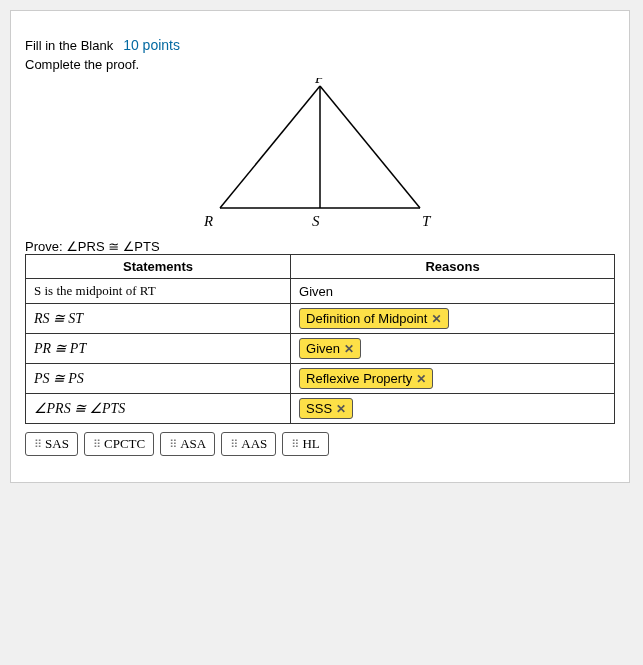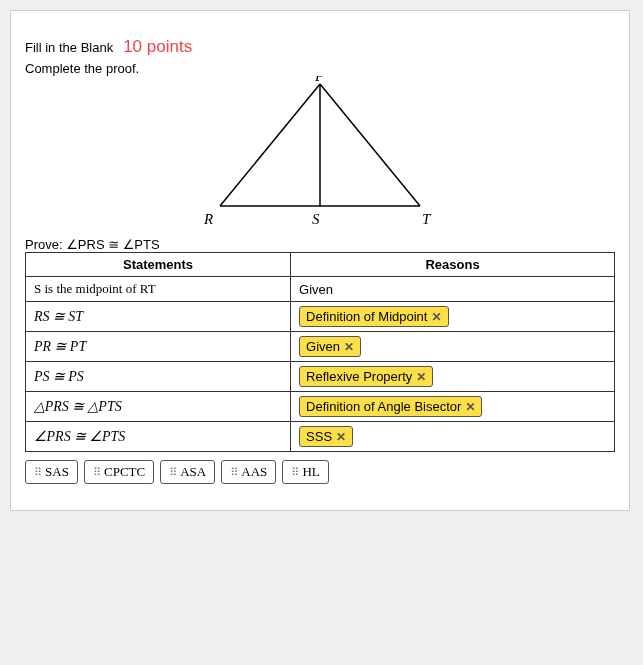--- a/index.html
+++ b/index.html
@@ -22,28 +22,28 @@
       align-items: baseline;
       gap: 10px;
       margin-bottom: 4px;
     }
     .fill-blank {
       font-size: 13px;
       font-weight: normal;
       font-family: Arial, sans-serif;
     }
     .points {
-      font-size: 17px;
-      font-family: Arial, sans-serif;
-      color: #ef4444;
+      font-size: 14px;
+      font-family: Arial, sans-serif;
+      color: #0369a1;
     }
     .complete-proof {
       font-size: 13px;
       font-family: Arial, sans-serif;
-      margin-bottom: 0;
+      margin-bottom: 6px;
     }
     .diagram-container {
       display: flex;
       justify-content: center;
       margin-bottom: 6px;
     }
     .given-text {
       font-size: 13px;
       font-family: Arial, sans-serif;
       margin-bottom: 2px;
@@ -180,27 +180,20 @@
             </span></td>
         </tr>
         <tr>
           <td style="font-family: &quot;Times New Roman&quot;, serif; font-style: italic; font-size: 14px;">PS ≅ PS</td>
           <td><span class="answer-chip">
               <span>Reflexive Property</span>
               <span class="x-btn">✕</span>
             </span></td>
         </tr>
         <tr>
-          <td style="font-family: &quot;Times New Roman&quot;, serif; font-style: italic; font-size: 14px;">△PRS ≅ △PTS</td>
-          <td><span class="answer-chip">
-              <span>Definition of Angle Bisector</span>
-              <span class="x-btn">✕</span>
-            </span></td>
-        </tr>
-        <tr>
           <td style="font-family: &quot;Times New Roman&quot;, serif; font-style: italic; font-size: 14px;">∠PRS ≅ ∠PTS</td>
           <td><span class="answer-chip">
               <span>SSS</span>
               <span class="x-btn">✕</span>
             </span></td>
         </tr>
       </tbody>
   </table>
 
   <div class="drag-options" id="drag-options-row">

